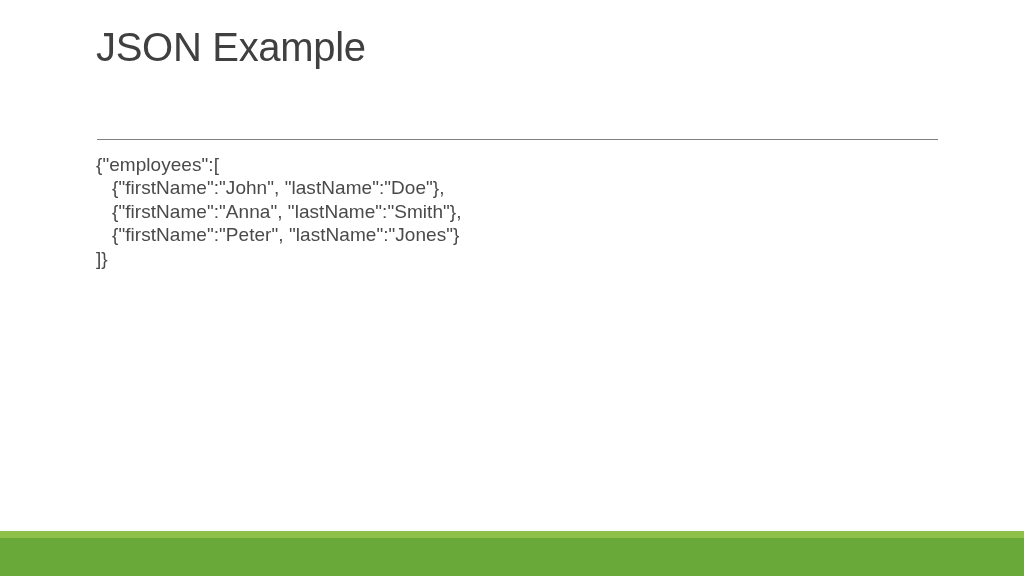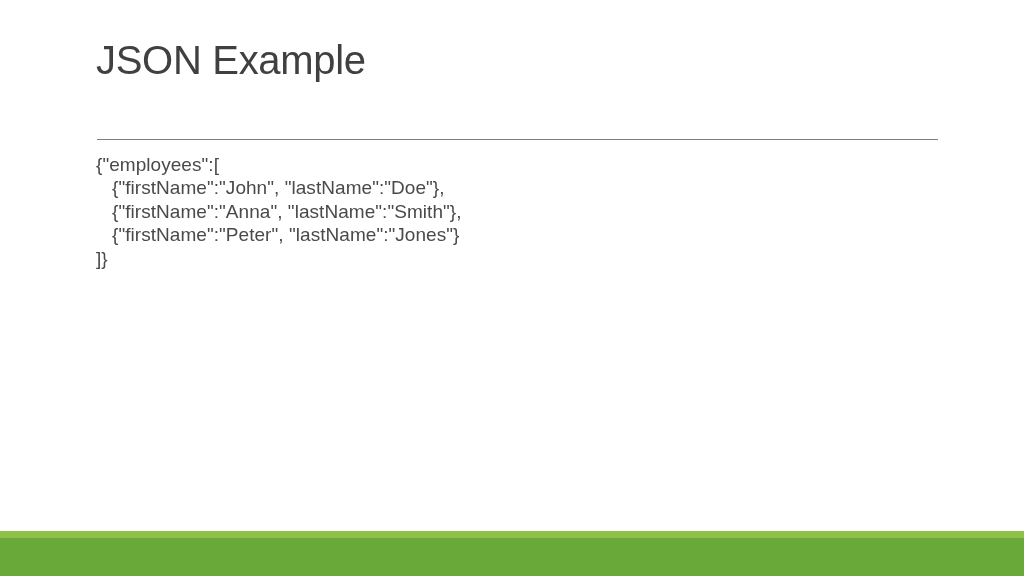--- a/index.html
+++ b/index.html
@@ -17,21 +17,21 @@
 
   .slide {
     position: absolute;
     inset: 0;
     background: #ffffff;
   }
 
   .slide-title {
     position: absolute;
     left: 96px;
-    top: 35px;
+    top: 22px;
     font-size: 40px;
     line-height: 50px;
     font-weight: 400;
     color: #404040;
     letter-spacing: -0.3px;
     white-space: nowrap;
   }
 
   .title-divider {
     position: absolute;

